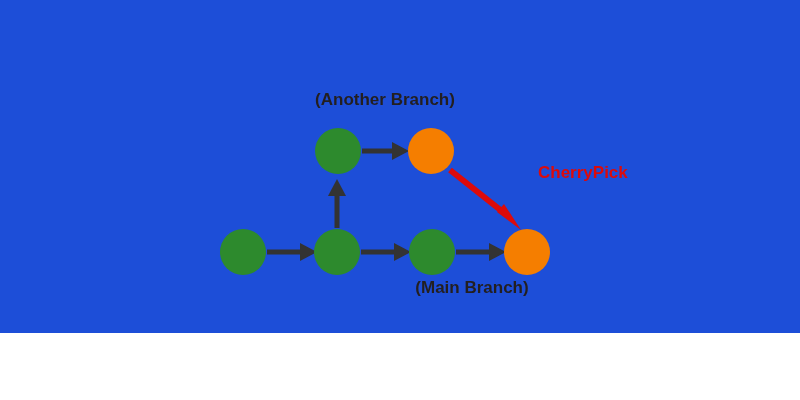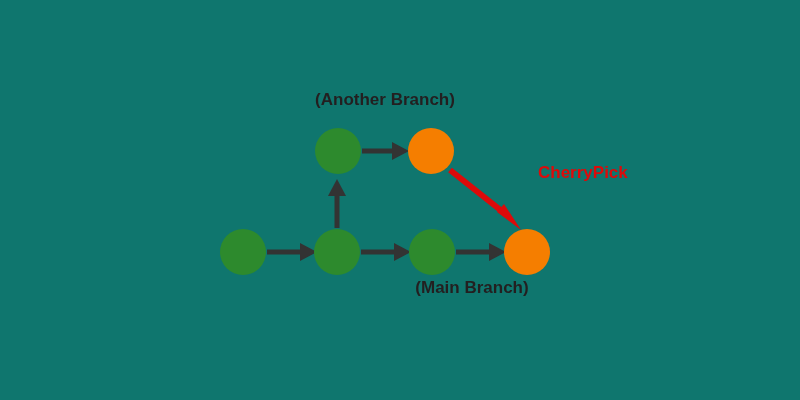--- a/index.html
+++ b/index.html
@@ -9,22 +9,22 @@
   }
   body {
     width: 800px;
     height: 400px;
     overflow: hidden;
     font-family: "Liberation Sans", sans-serif;
   }
   #diagram-root {
     position: relative;
     width: 800px;
-    height: 400px;
-    background: #0f766e;
+    height: 333px;
+    background: #1d4ed8;
   }
   svg.canvas {
     position: absolute;
     top: 0;
     left: 0;
     width: 800px;
     height: 400px;
     display: block;
   }
   .label-text {

